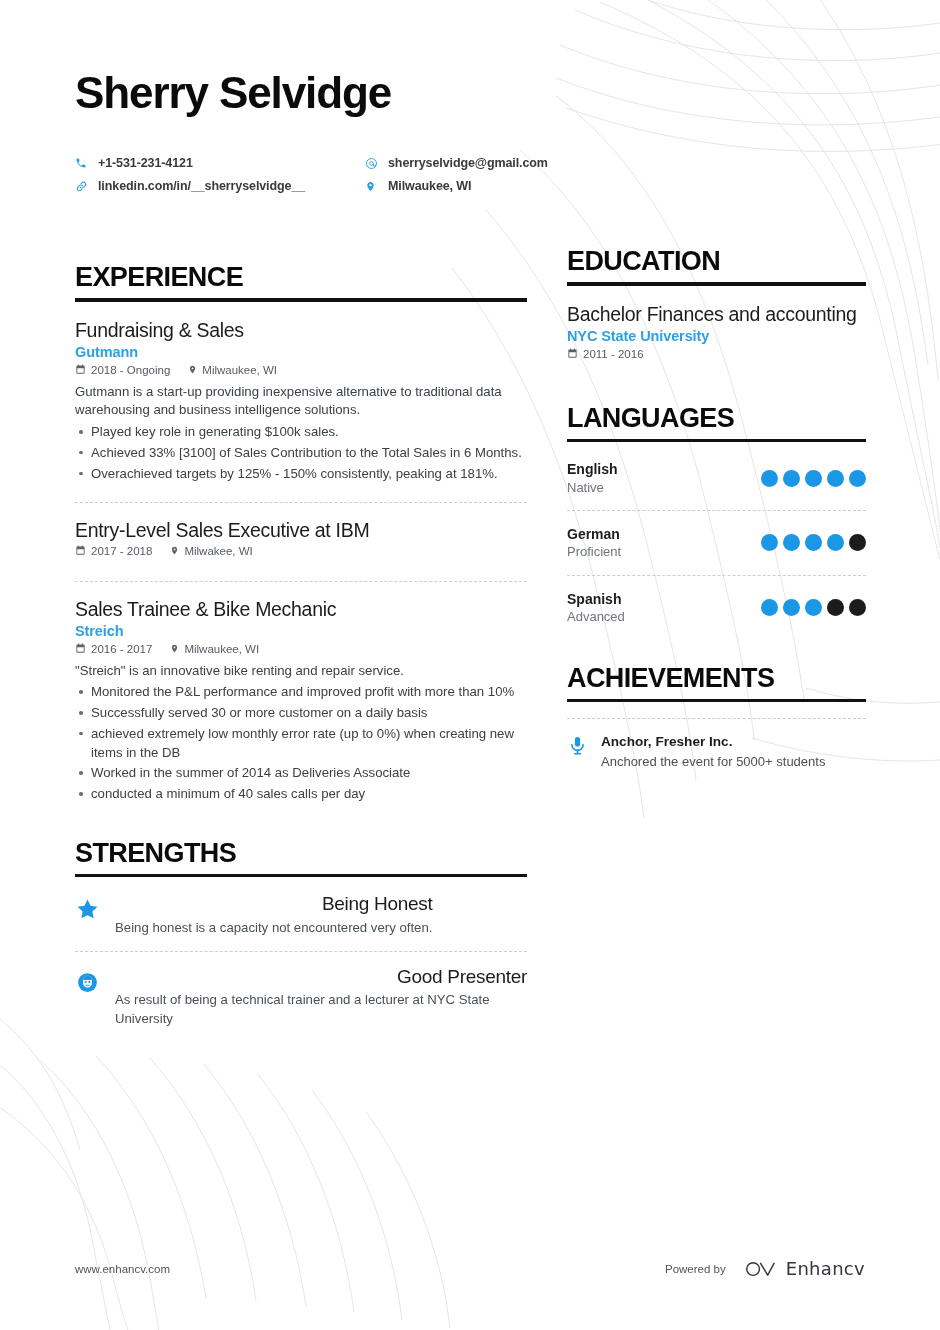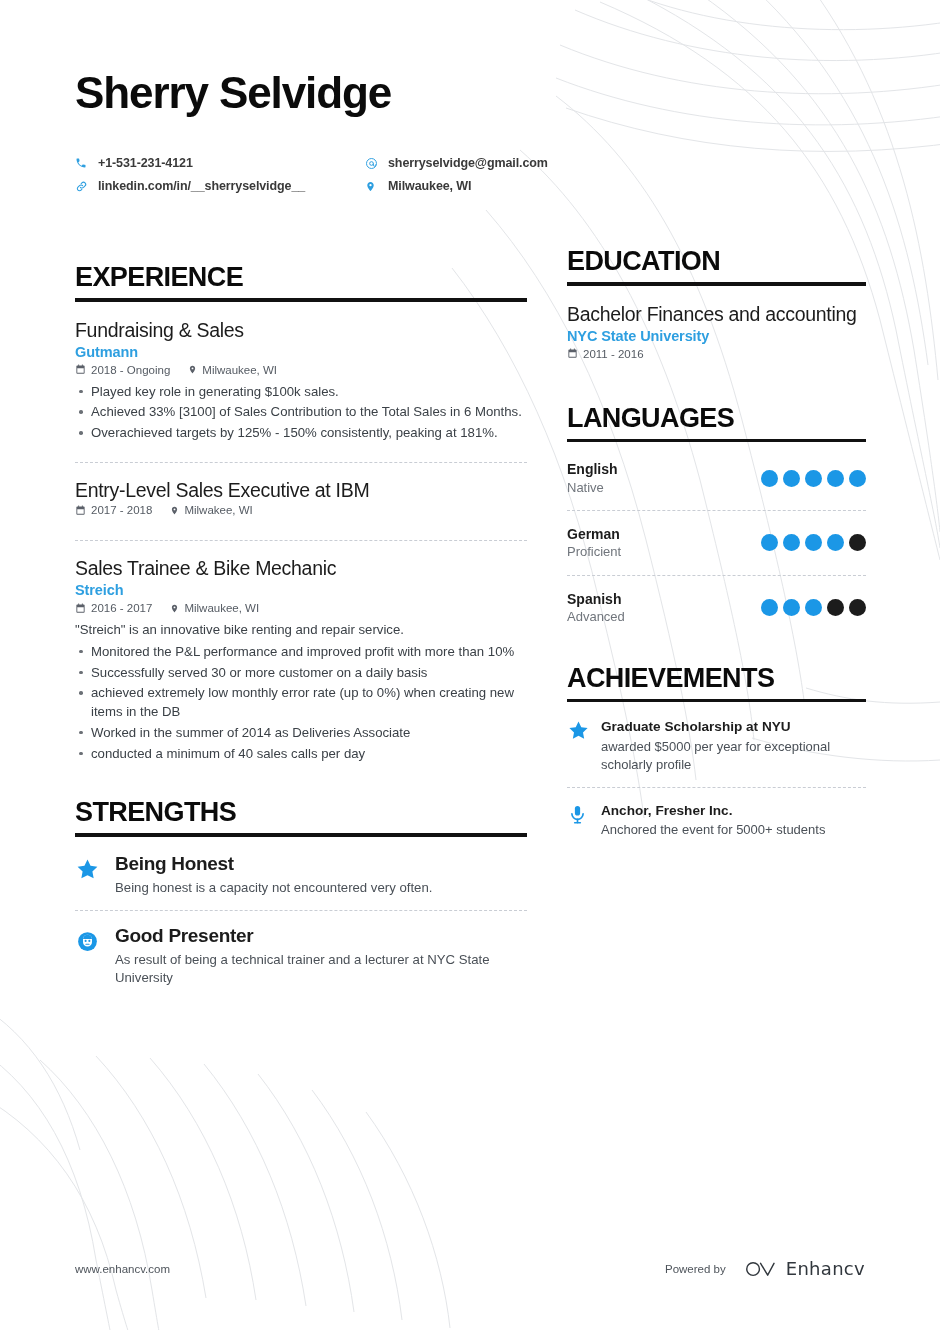--- a/index.html
+++ b/index.html
@@ -246,25 +246,26 @@
     line-height: 1.3;
   }
   .ach-desc {
     font-size: 13px;
     color: #4a5057;
     line-height: 1.38;
     margin: 0;
   }
   .str-title {
     font-size: 19px;
-    font-weight: 700;
+    font-weight: 400;
     color: #1c1c1c;
     letter-spacing: -0.3px;
     line-height: 1.2;
     margin: 0 0 3px 0;
+    text-align: right;
   }
   .str-desc {
     font-size: 13.2px;
     color: #4a5057;
     line-height: 1.4;
     margin: 0;
   }
   .str-item .ic { width: 40px; min-width: 40px; padding-top: 4px; }
 
   
@@ -406,20 +407,21 @@
             </span>
             <span class="chunk">
               <span class="ico">
                 <svg width="9" height="11" viewBox="0 0 24 24" fill="currentColor">
                   <path d="M12 2C8.1 2 5 5.1 5 9c0 5.2 7 13 7 13s7-7.8 7-13c0-3.9-3.1-7-7-7zm0 9.5A2.5 2.5 0 1 1 12 6.5a2.5 2.5 0 0 1 0 5z"></path>
                 </svg>
               </span>
               <span>Milwaukee, WI</span>
             </span>
           </div>
+          <p class="entry-desc">Gutmann is a start-up providing inexpensive alternative to traditional data warehousing and business intelligence solutions.</p>
           <ul class="bullets">
             <li>Played key role in generating $100k sales.</li>
             <li>Achieved 33% [3100] of Sales Contribution to the Total Sales in 6 Months.</li>
             <li>Overachieved targets by 125% - 150% consistently, peaking at 181%.</li>
           </ul>
         </div>
 
         <div class="entry-divider"></div>
 
         <div class="entry">
@@ -588,31 +590,20 @@
             <span class="dot"></span>
             <span class="dot"></span>
           </div>
         </div>
       </div>
 
       <div class="section" style="margin-top:36px;">
         <h2 class="section-title">ACHIEVEMENTS</h2>
         <div class="section-rule"></div>
 
-        <div class="ic-item">
-          <span class="ic">
-            <svg width="23" height="23" viewBox="0 0 24 24" fill="currentColor">
-              <path d="M12 2.5l2.9 6 6.6.9-4.8 4.6 1.2 6.5-5.9-3.1-5.9 3.1 1.2-6.5L2.5 9.4l6.6-.9z"></path>
-            </svg>
-          </span>
-          <div>
-            <h3 class="ach-title">Graduate Scholarship at NYU</h3>
-            <p class="ach-desc">awarded $5000 per year for exceptional scholarly profile</p>
-          </div>
-        </div>
 
         <div class="ic-divider"></div>
 
         <div class="ic-item">
           <span class="ic">
             <svg width="21" height="23" viewBox="0 0 24 24" fill="none" stroke="currentColor" stroke-width="1.9" stroke-linecap="round">
               <rect x="9" y="2.2" width="6" height="11" rx="3" fill="currentColor" stroke="none"></rect>
               <path d="M5.6 11.2a6.4 6.4 0 0 0 12.8 0"></path>
               <path d="M12 17.6v3.6"></path>
               <path d="M8.8 21.4h6.4"></path>

